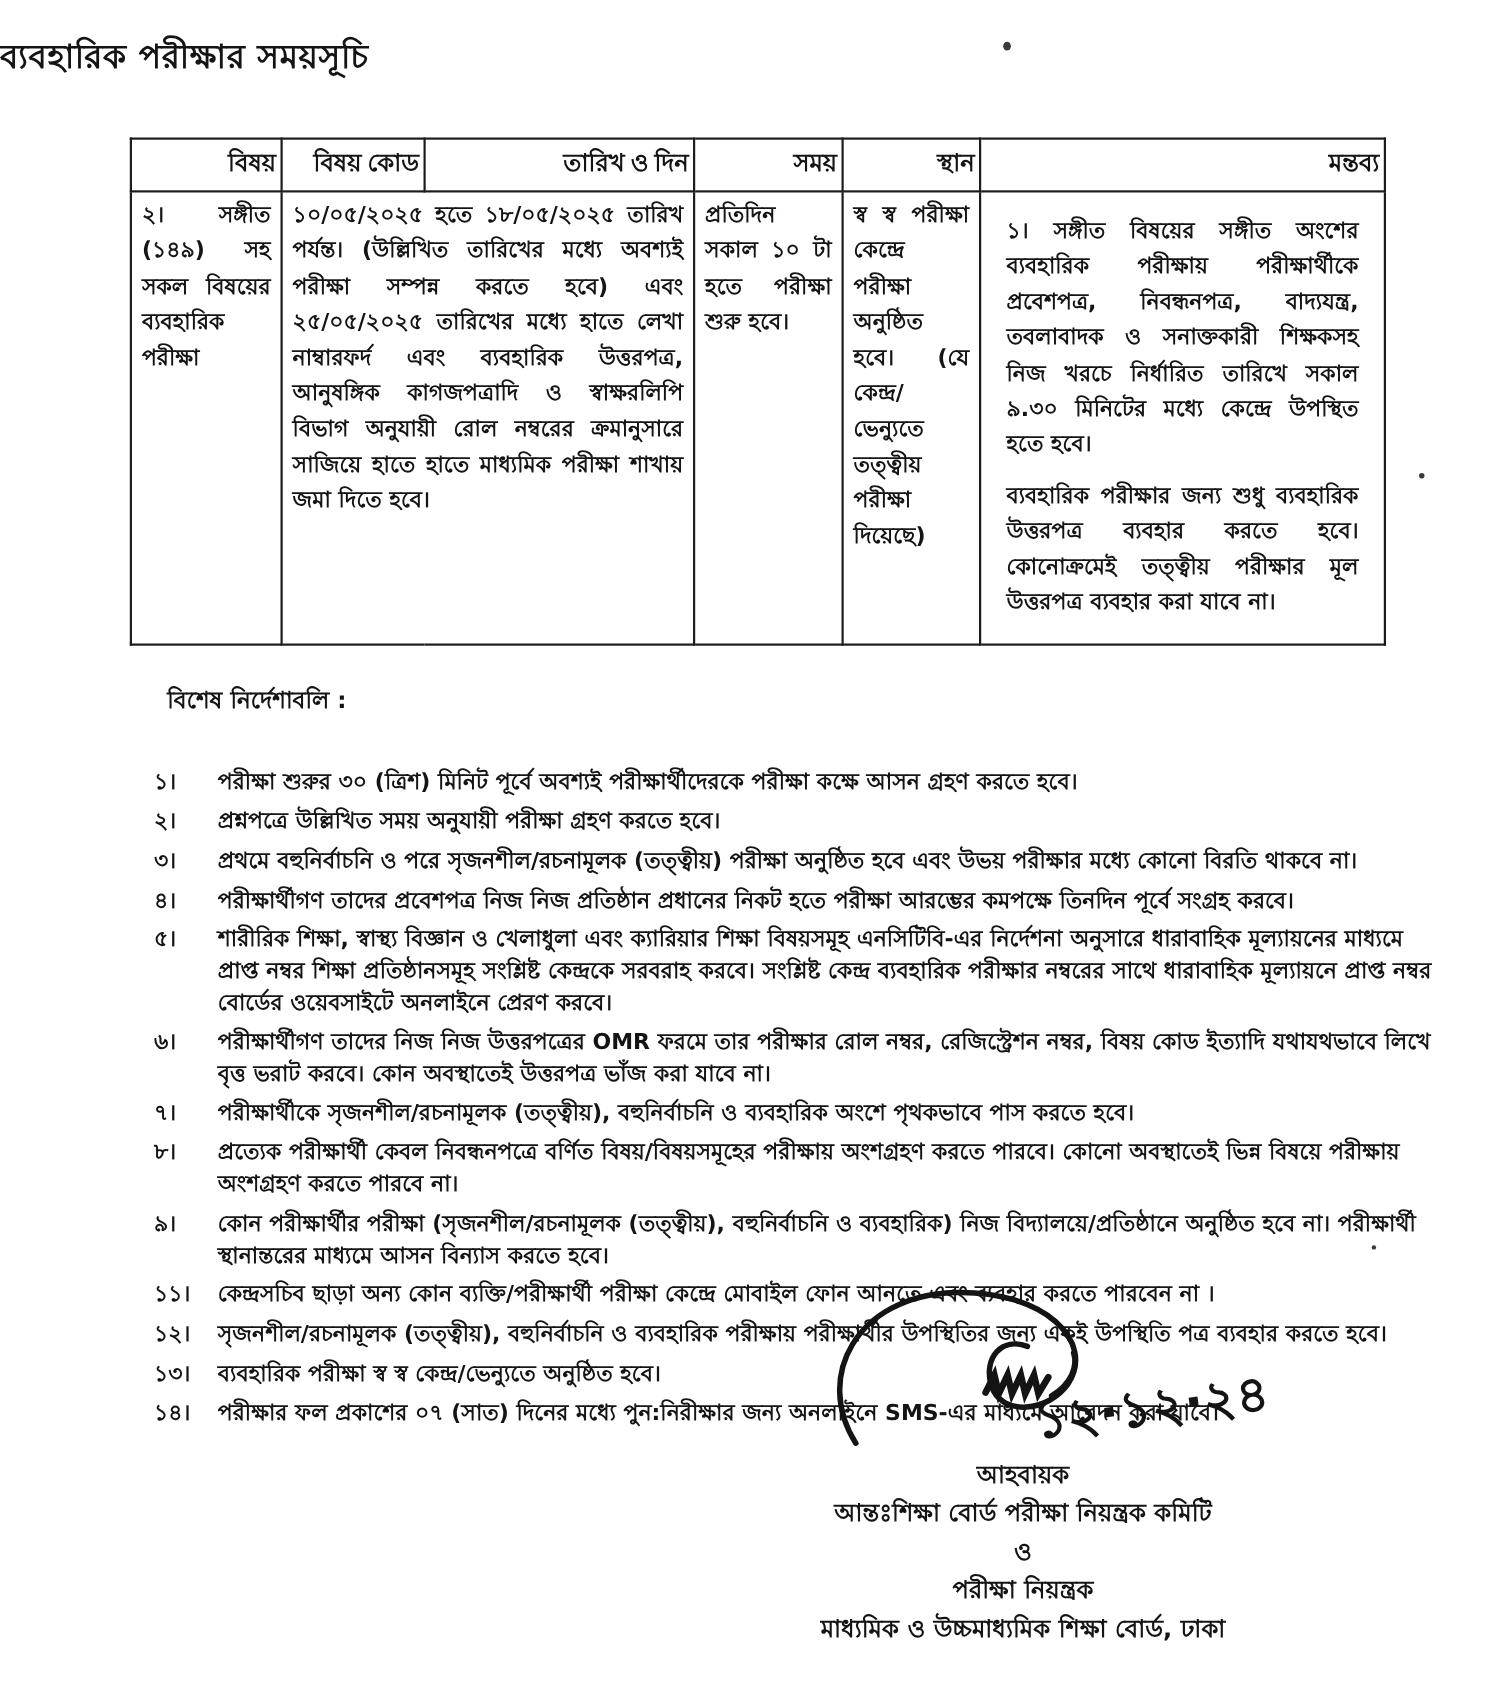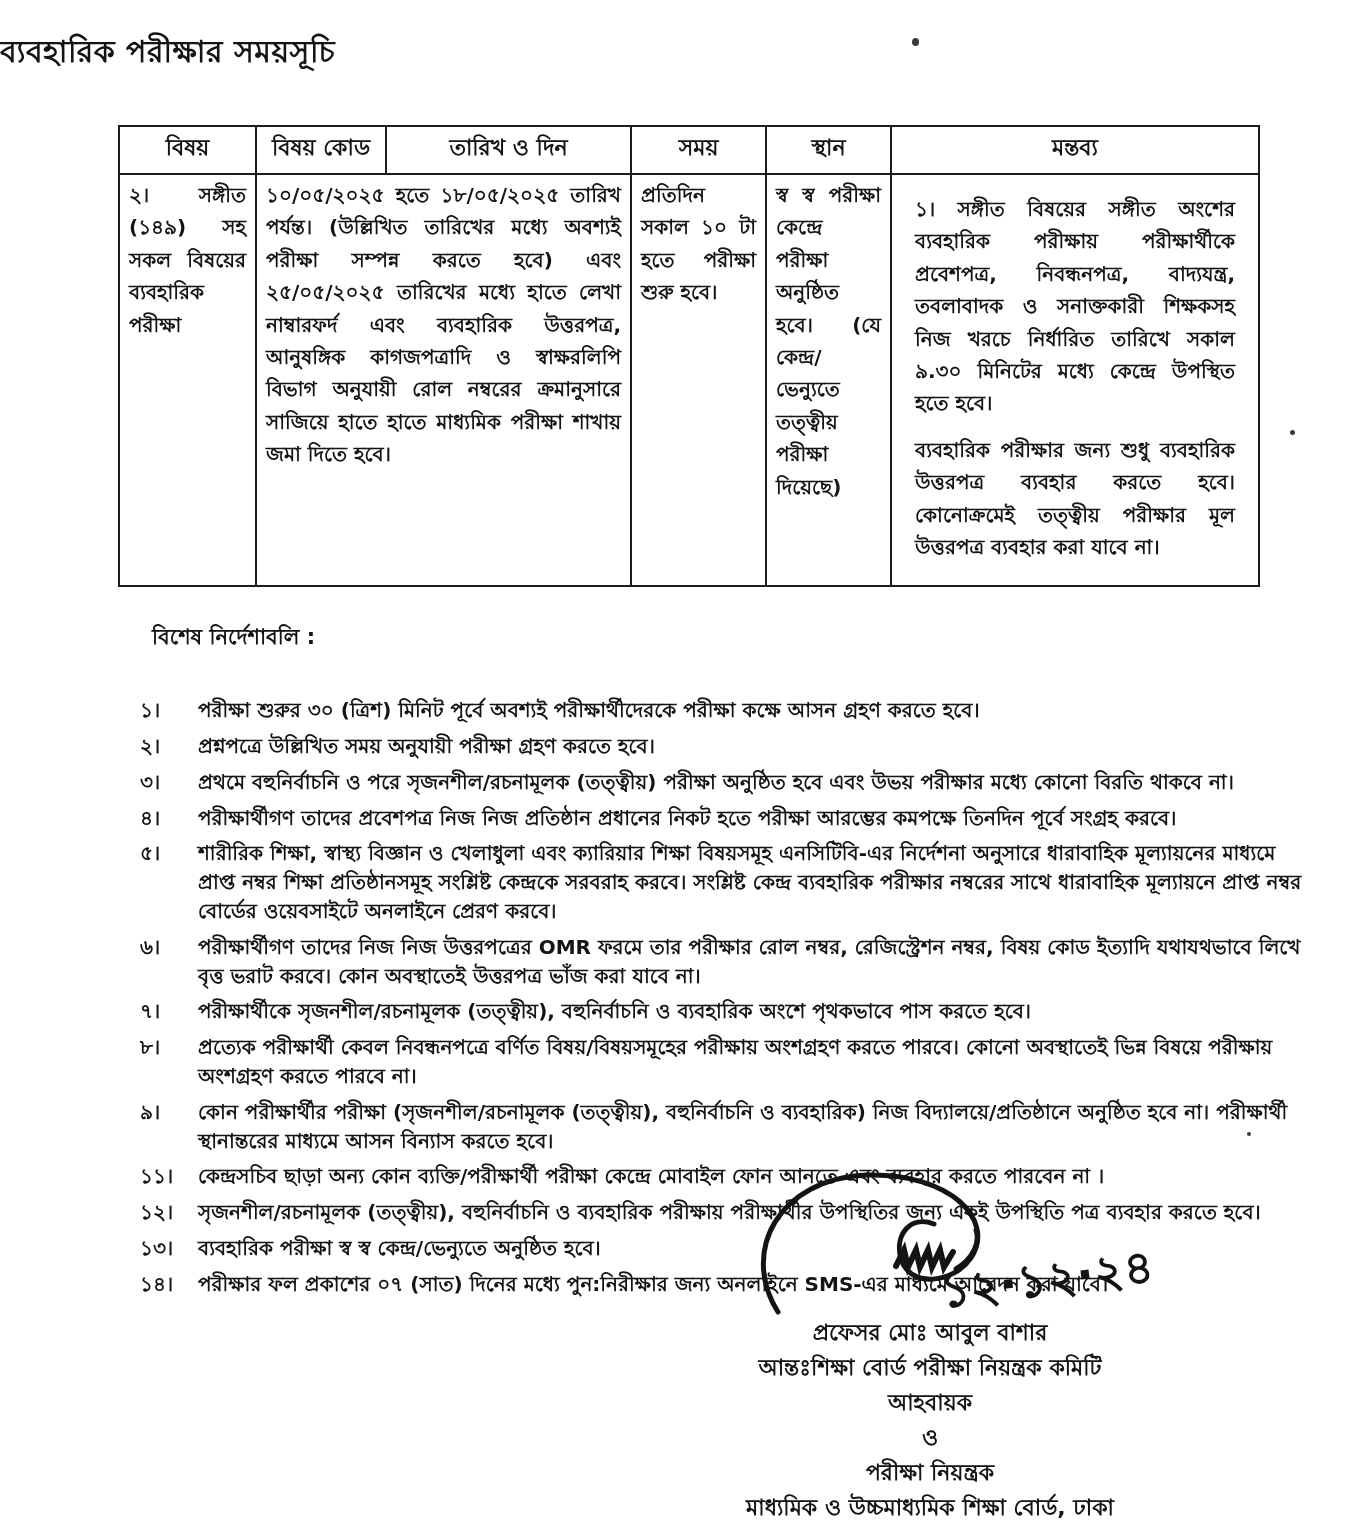--- a/index.html
+++ b/index.html
@@ -20,21 +20,21 @@
   .speck-c { width:4px; height:4px; left:1247px; top:1132px; }
 
   table.schedule {
     border-collapse:collapse; table-layout:fixed;
     width:1140px; margin:46px 0 0 118px;
   }
   .schedule th, .schedule td {
     border:2px solid #1c1c1c; vertical-align:top;
     font-weight:bold; padding:4px 9px 8px 9px;
   }
-  .schedule th { font-size:22px; text-align:center; padding:3px 4px 6px 4px; }
+  .schedule th { font-size:22px; text-align:right; padding:3px 4px 6px 4px;font-family:Liberation Serif, serif; }
   .schedule td { font-size:20px; line-height:1.62; }
   .cell-justify { text-align:justify; }
   .schedule td p { margin:14px; text-align:justify; }
   .col-subject { width:137px; }
   .col-code    { width:130px; }
   .col-date    { width:245px; }
   .col-time    { width:135px; }
   .col-place   { width:125px; }
   .col-remarks { width:368px; }
 
@@ -164,19 +164,18 @@
   <div class="sig-art">
     <svg width="270" height="150" viewBox="0 0 270 150">
       <g fill="none" stroke="#141414" stroke-linecap="round">
         <path d="M28,144 C -10,84 28,10 118,7 C 200,5 246,52 221,90 C 204,115 160,121 151,91 C 144,66 161,47 184,56" stroke-width="5"></path>
         <path d="M146,98 l8,-16 l4,17 l8,-17 l4,17 l8,-17 l4,17 l8,-17 l4,17 l9,-15" stroke-width="6"></path>
         <path d="M206,101 C 224,90 230,74 226,62" stroke-width="5"></path>
       </g>
     </svg>
     <span class="sig-date">১২·১২·২৪</span>
   </div>
-  <div class="sig-line sig-name">প্রফেসর মোঃ আবুল বাশার</div>
+  <div class="sig-line">আহবায়ক</div>
   <div class="sig-line">আন্তঃশিক্ষা বোর্ড পরীক্ষা নিয়ন্ত্রক কমিটি</div>
-  <div class="sig-line">আহবায়ক</div>
   <div class="sig-line">ও</div>
   <div class="sig-line">পরীক্ষা নিয়ন্ত্রক</div>
   <div class="sig-line">মাধ্যমিক ও উচ্চমাধ্যমিক শিক্ষা বোর্ড, ঢাকা</div>
 </div>
 
 </body></html>

